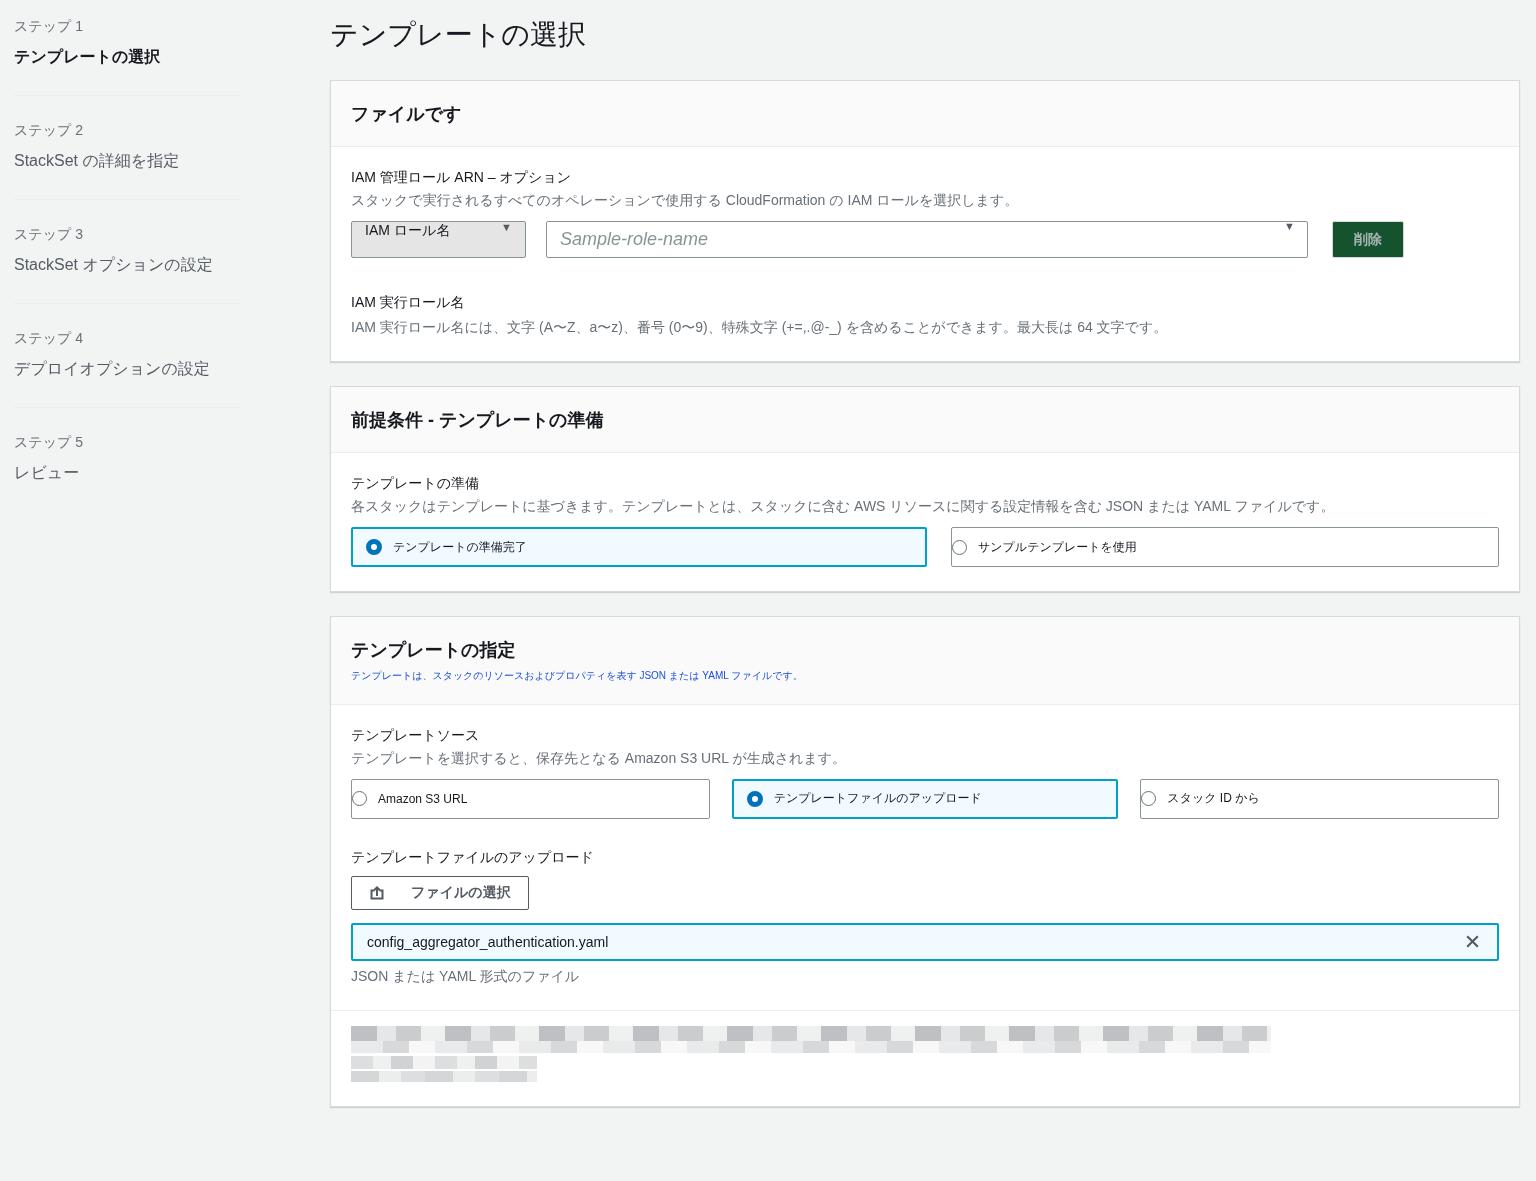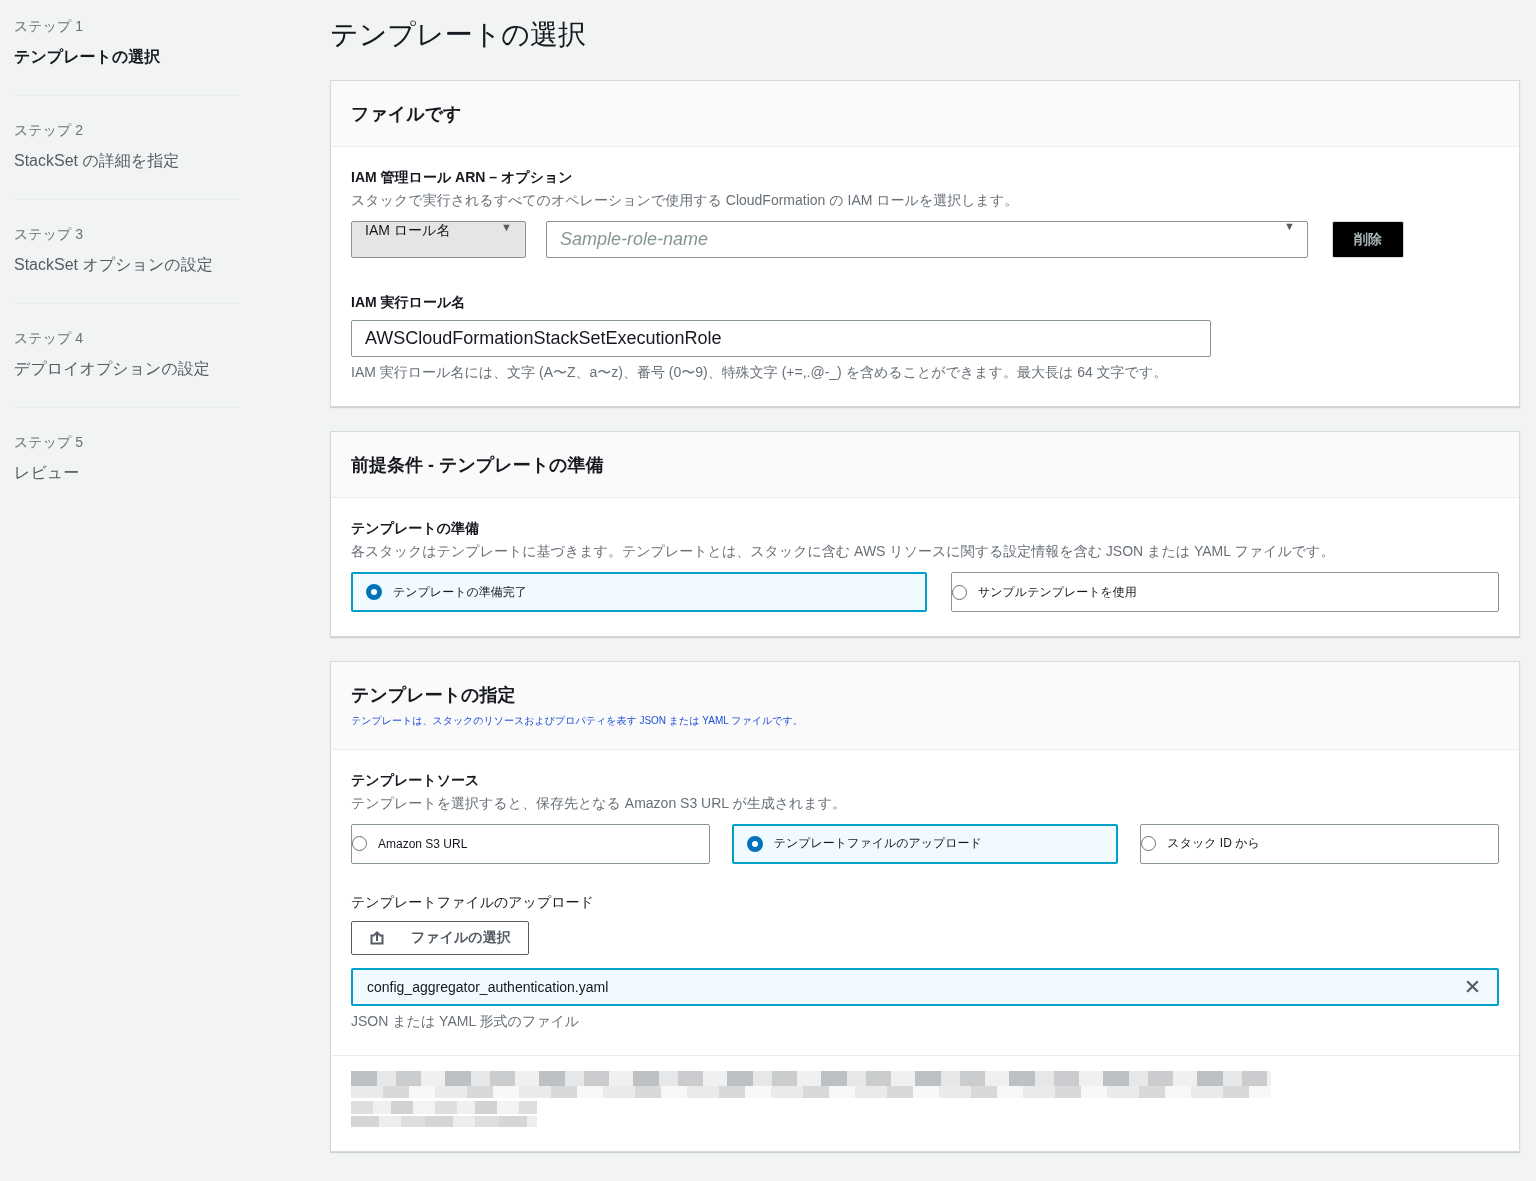--- a/index.html
+++ b/index.html
@@ -33,21 +33,21 @@
   .panel-header {
     background: #fafafa;
     border-bottom: 1px solid #eaeded;
     padding: 21px 20px 20px;
   }
   .panel-title { font-size: 18px; font-weight: 700; color: #16191f; }
   .panel-header .panel-desc { margin-top: 7px; }
   .panel-desc { color: #1d4ed8; font-size: 10px; line-height: 1.45; }
   .panel-body { padding: 22px 20px 24px; }
 
-  .field-label { font-weight: 700; margin-bottom: 5px; }
+  .field-label { font-weight: 400; margin-bottom: 5px; }
   .field-desc { color: #687078; margin-bottom: 11px; }
   .field-help { color: #687078; margin-top: 7px; }
 
   .row { display: flex; align-items: center; }
 
   .select-box {
     position: relative;
     border: 1px solid #879596;
     border-radius: 2px;
     background: #e5e5e5;
@@ -77,21 +77,21 @@
     outline: none;
     width: 100%;
   }
   .combo { position: relative; display: inline-block; }
   .combo .text-input { padding-right: 34px; }
   .combo .text-input::placeholder { font-style: italic; color: #879596; opacity: 1; }
 
   .btn-secondary-disabled {
     height: 37px;
     padding: 0 21px;
-    background: #000000;
+    background: #14532d;
     border: 1px solid #d5dbdb;
     border-radius: 2px;
     color: #aab7b8;
     font-weight: 700;
     font-size: 14px;
     font-family: inherit;
     cursor: not-allowed;
   }
 
   
@@ -233,23 +233,20 @@
             <span class="caret">▼</span>
           </div>
           <div class="combo" style="width:762px; margin-left:20px;">
             <input class="text-input" type="text" placeholder="Sample-role-name" style="">
             <span class="caret">▼</span>
           </div>
           <button class="btn-secondary-disabled" style="margin-left:24px;">削除</button>
         </div>
 
         <div class="field-label" style="margin-top:36px;">IAM 実行ロール名</div>
-        <div style="width:860px; margin-top:8px;">
-          <input class="text-input" type="text" value="AWSCloudFormationStackSetExecutionRole" style="">
-        </div>
         <div class="field-help">IAM 実行ロール名には、文字 (A〜Z、a〜z)、番号 (0〜9)、特殊文字 (+=,.@-_) を含めることができます。最大長は 64 文字です。</div>
       </div>
     </section>
 
     <section class="panel">
       <div class="panel-header">
         <h2 class="panel-title">前提条件 - テンプレートの準備</h2>
       </div>
       <div class="panel-body">
         <div class="field-label">テンプレートの準備</div>

